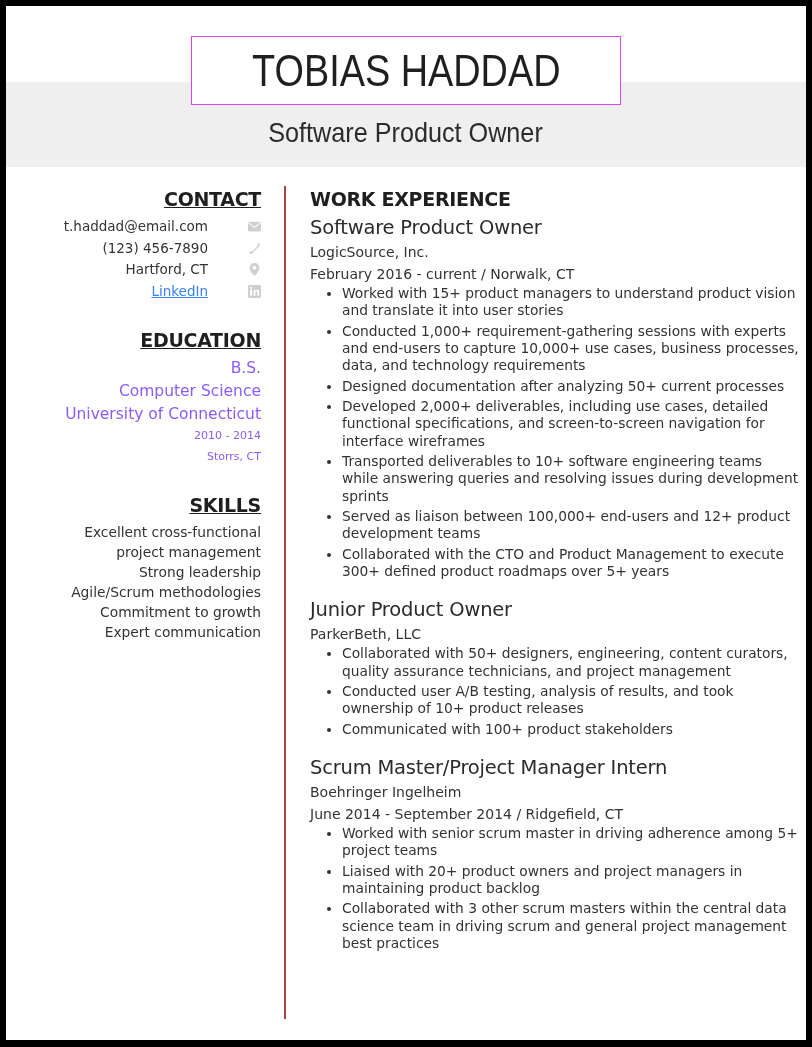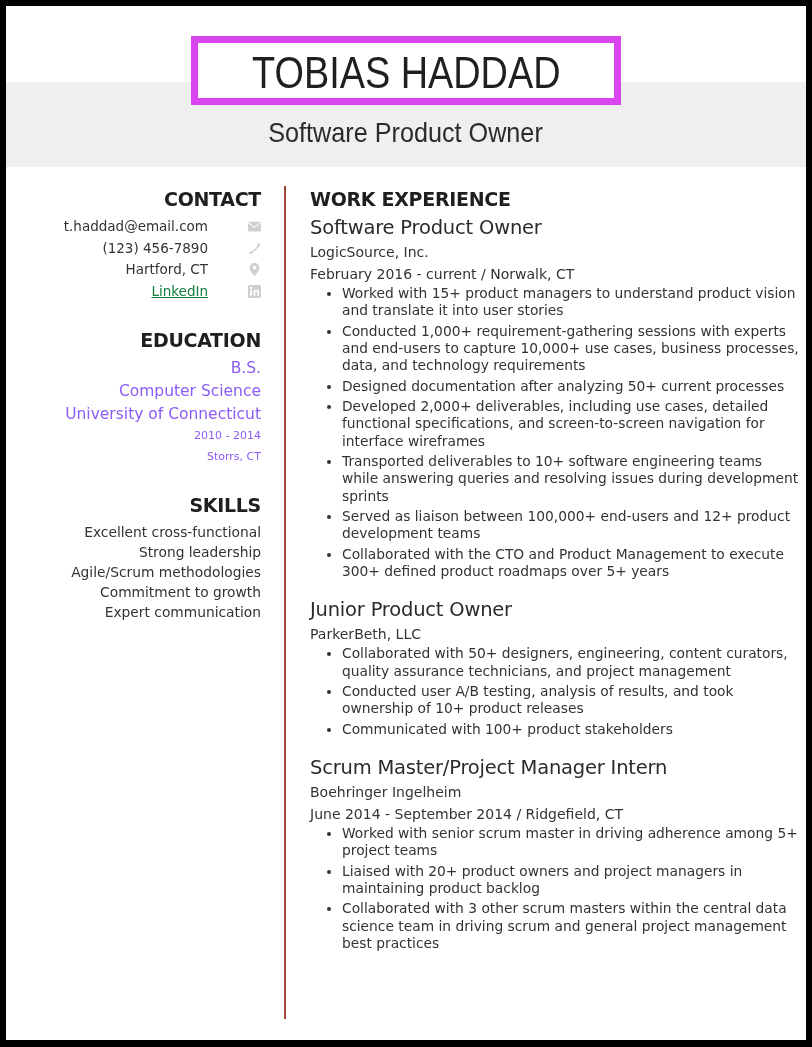--- a/index.html
+++ b/index.html
@@ -8,22 +8,22 @@
   .page {
     position: absolute; left: 6px; top: 6px; width: 800px; height: 1034px;
     background: #fff; overflow: hidden;
   }
   .band {
     position: absolute; left: 0; top: 76px; width: 800px; height: 85px;
     background: #efefef;
   }
   .name-box {
     position: absolute; left: 185px; top: 30px; width: 430px; height: 69px;
-    border: 7px solid #d946ef; background: #fff;
-    display: flex; align-items: flex-end; justify-content: center;
+    border: 1px solid #d946ef; background: #fff;
+    display: flex; align-items: center; justify-content: center;
   }
   .name {
     font-family: "Liberation Sans", sans-serif; font-size: 44px; font-weight: 400;
     letter-spacing: 0px; color: #1f1f22; transform: scaleX(0.86); white-space: nowrap;
   }
   .title {
     position: absolute; left: 0; top: 111px; width: 800px; text-align: center;
     font-family: "Liberation Sans", sans-serif; font-size: 28px; color: #2b2b2b;
   }
   .title span { display: inline-block; transform: scaleX(0.9); }
@@ -31,28 +31,28 @@
     position: absolute; left: 278px; top: 180px; width: 2px; height: 833px;
     background: #a5473d;
   }
   .left {
     position: absolute; left: 20px; top: 180px; width: 235px; text-align: right;
   }
   .sec-head {
     font-family: "DejaVu Sans", sans-serif; font-weight: 700; font-size: 19px;
     color: #1f1f22; letter-spacing: -0.3px; line-height: 26px;
   }
-  .left .sec-head { margin-bottom: 4px; }
+  .left .sec-head { margin-bottom: 4px; text-decoration: underline; }
   .contact-row {
     font-size: 13.5px; line-height: 21.5px; color: #333;
     display: flex; justify-content: flex-end; align-items: center; white-space: nowrap; gap: 32px;
   }
   .contact-row .ico { width: 14px; height: 14px; margin-left: 7px; display: inline-flex; align-items: center; justify-content: center; }
   .contact-row .ico svg { width: 13px; height: 13px; }
-  .link { color: #15803d; text-decoration: underline; }
+  .link { color: #3b82f6; text-decoration: underline; }
   .edu-line { font-size: 15.5px; line-height: 23px; color: #8b5cf6; text-align: right; }
   .edu-line.small { font-size: 11px; line-height: 20.5px; }
   .skill { font-size: 13.8px; line-height: 20px; color: #333; }
   .right {
     position: absolute; left: 304px; top: 180px; width: 490px;
   }
   .job-title { font-size: 19.5px; line-height: 26px; color: #2b2b2b; letter-spacing: -0.2px; }
   .job-company, .job-meta { font-size: 14px; line-height: 22px; color: #333; }
   .bullets { list-style: none; margin-left: 12px; }
   .bullets li {
@@ -124,20 +124,21 @@
       <div class="edu-line">B.S.</div>
       <div class="edu-line">Computer Science</div>
       <div class="edu-line">University of Connecticut</div>
       <div class="edu-line small">2010 - 2014</div>
       <div class="edu-line small">Storrs, CT</div>
     </section>
 
     <section>
       <div class="sec-head">SKILLS</div>
       <div class="skill">Excellent cross-functional</div>
+      <div class="skill">project management</div>
       <div class="skill">Strong leadership</div>
       <div class="skill">Agile/Scrum methodologies</div>
       <div class="skill">Commitment to growth</div>
       <div class="skill">Expert communication</div>
     </section>
   </div>
 
   <div class="right">
     <div class="sec-head" style="margin-bottom:3px;">WORK EXPERIENCE</div>
 

